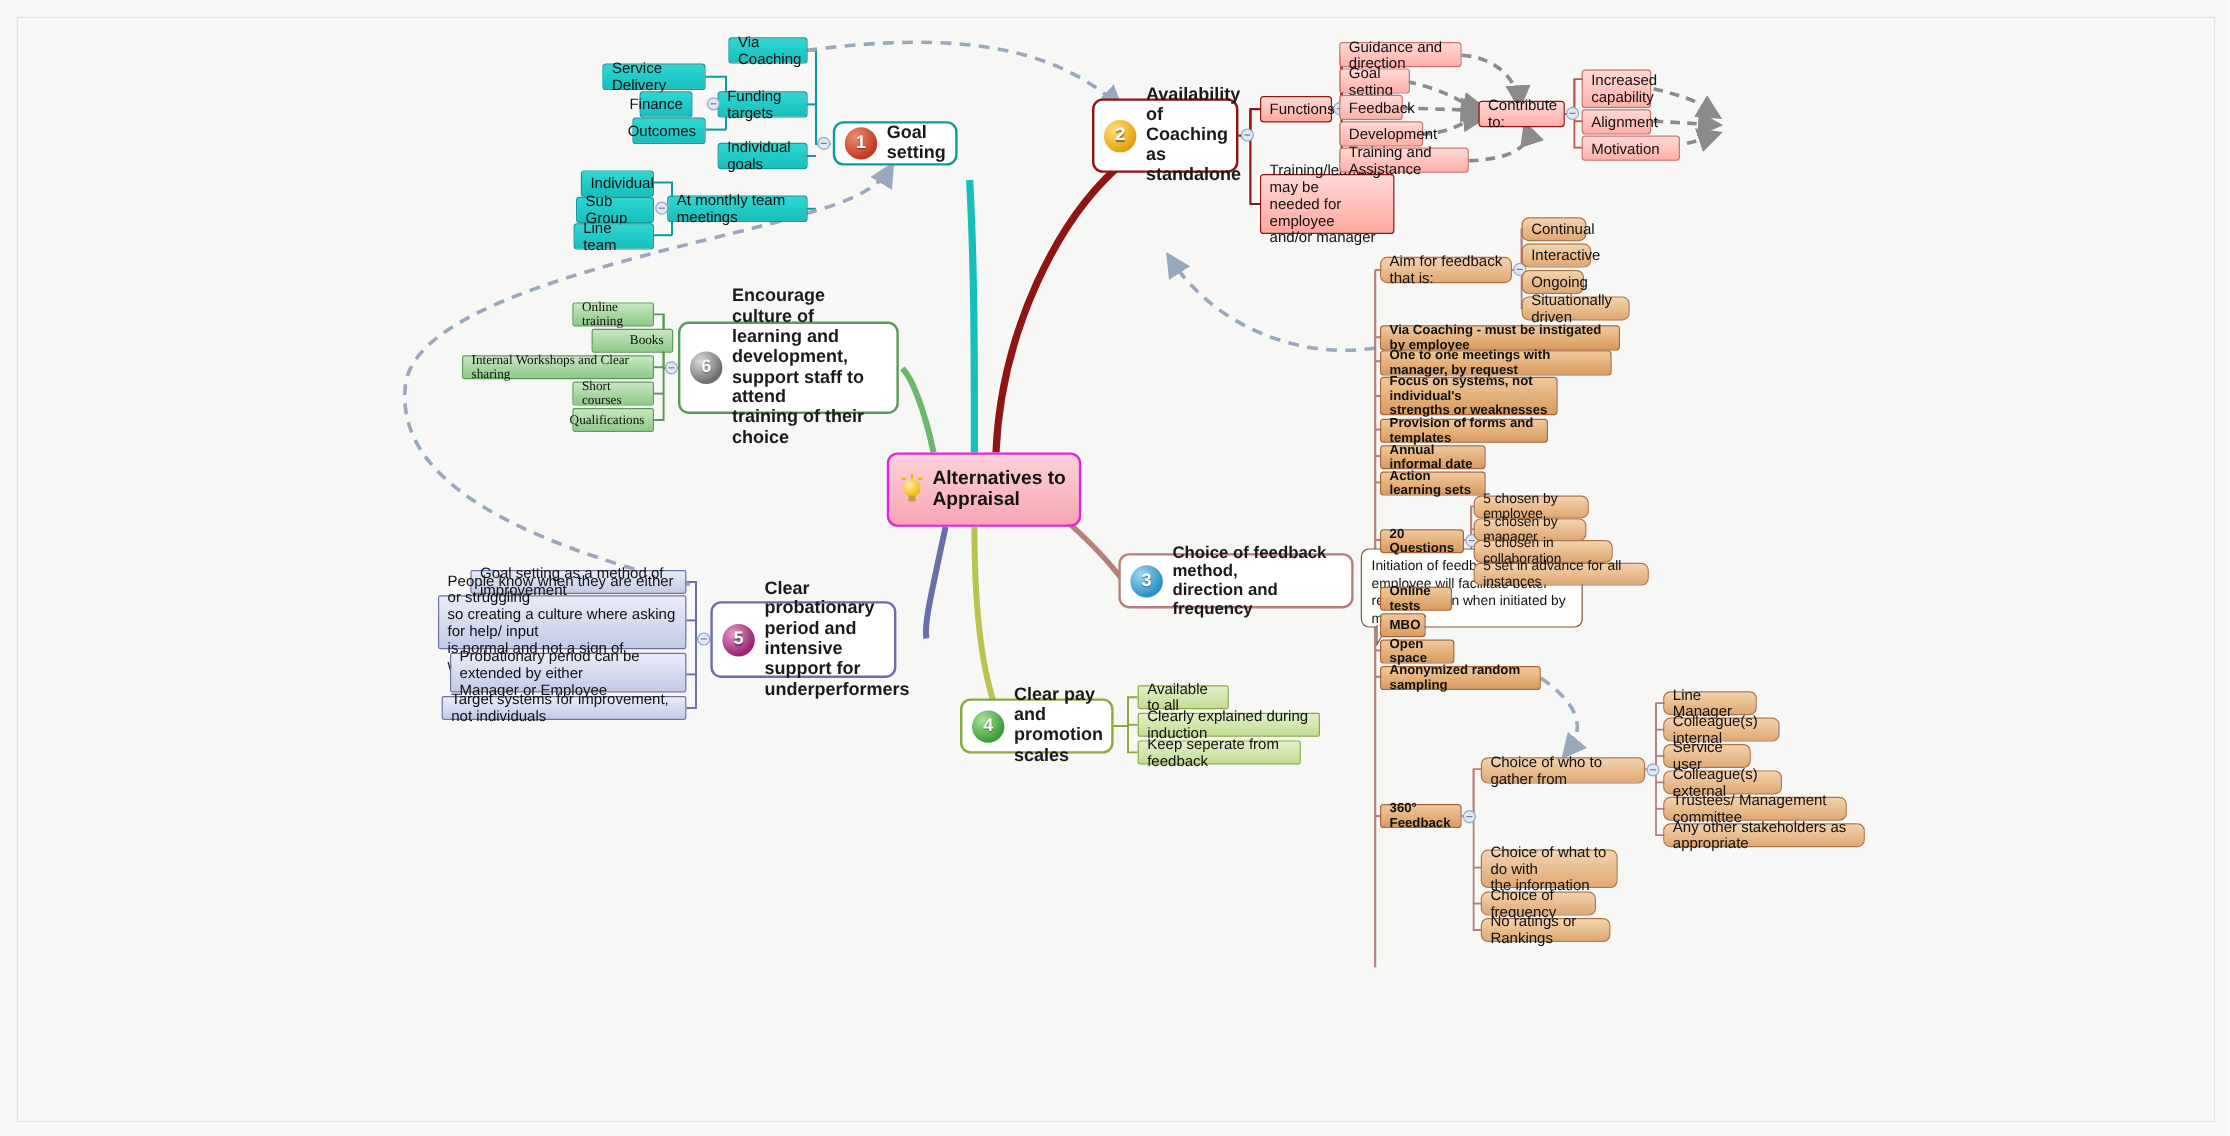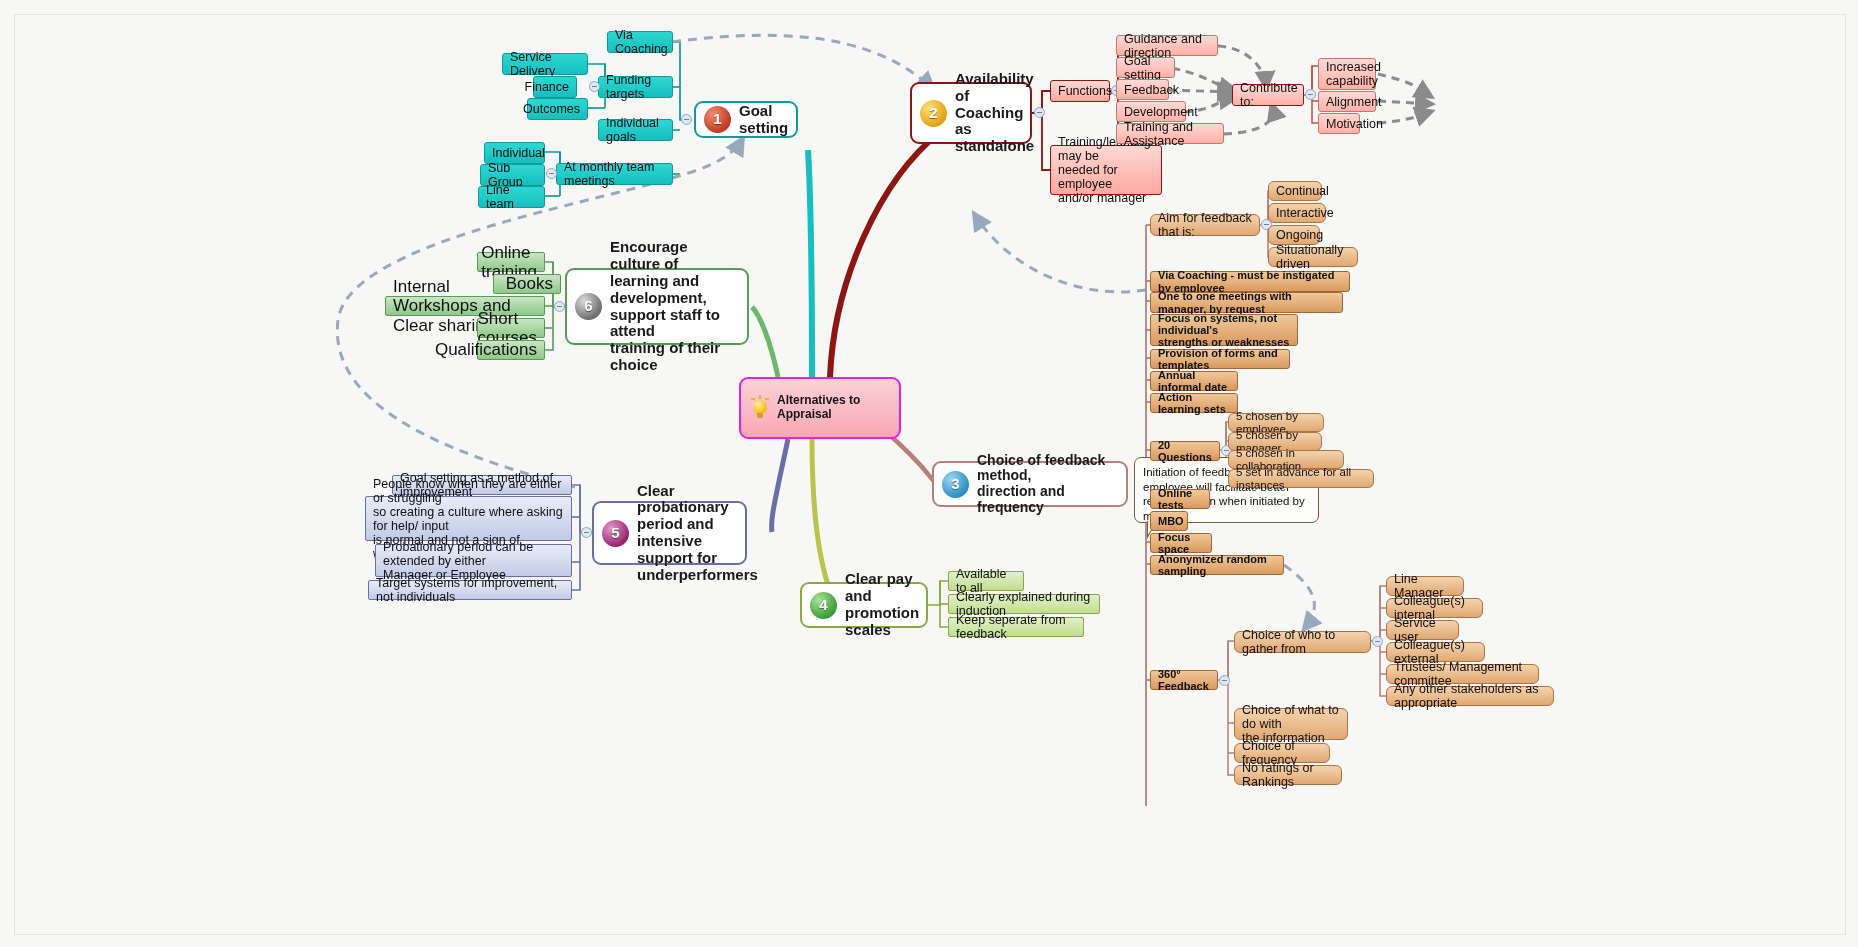--- a/index.html
+++ b/index.html
@@ -13,21 +13,21 @@
   .node span{display:block;}
 
   
   .teal{background:linear-gradient(180deg,#2fd7d3 0%,#16bfbd 100%);
         border:1.6px solid #0e9c9a;border-radius:3px;color:#101010;
         font-size:12.5px;padding:2px 7px;}
   .teal.r{justify-content:flex-end;}
   
   .green{background:linear-gradient(180deg,#c8e6c2 0%,#8fc88a 100%);
         border:1.4px solid #5a9b57;border-radius:2px;color:#101010;
-        font-size:17px;padding:2px 7px;}
+        font-size:11px;padding:2px 7px;font-family:Liberation Serif, serif;}
   .green.r{justify-content:flex-end;}
   
   .blue{background:linear-gradient(180deg,#e9ecf7 0%,#c3cae6 100%);
         border:1.4px solid #6a6fa8;border-radius:2px;color:#101010;
         font-size:12.5px;padding:2px 7px;}
   
   .olive{background:linear-gradient(180deg,#e2f0c9 0%,#c2dd94 100%);
         border:1.4px solid #8aa93f;border-radius:2px;color:#101010;
         font-size:12.5px;padding:2px 7px;}
   
@@ -63,21 +63,21 @@
   .b3{background:radial-gradient(circle at 33% 30%,#9fd8f2,#2a8fc4 70%);}
   .b4{background:radial-gradient(circle at 33% 30%,#a8e39b,#3d9c38 70%);}
   .b5{background:radial-gradient(circle at 33% 30%,#e49ac8,#97266f 70%);}
   .b6{background:radial-gradient(circle at 33% 30%,#dcdcdc,#6e6e6e 70%);}
 
   
   #center{position:absolute;left:739px;top:377px;width:162px;height:62px;
       background:linear-gradient(180deg,#fbd2d7 0%,#f8a6b4 100%);
       border:2.4px solid #e425d6;border-radius:9px;
       display:flex;align-items:center;gap:6px;padding:0 8px;box-sizing:border-box;}
-  #center .title{font-weight:bold;font-size:12px;color:#141414;line-height:1.15;}
+  #center .title{font-weight:bold;font-size:16px;color:#141414;line-height:1.15;}
   .bulb{flex:0 0 auto;width:22px;height:26px;position:relative;}
   .bulb .glass{position:absolute;left:4px;top:5px;width:14px;height:14px;border-radius:50%;
       background:radial-gradient(circle at 35% 30%,#ffef9e,#f2b705 75%);}
   .bulb .base{position:absolute;left:8px;top:18px;width:6px;height:5px;background:#c9a13a;border-radius:1px;}
   .bulb i{position:absolute;background:#f2b705;display:block;}
 
   
   #positive{position:absolute;left:1712px;top:67px;width:96px;height:76px;border-radius:50%;
       background:radial-gradient(circle at 38% 30%,#ffd9d2,#ff9e90 80%);
       border:1.6px solid #c0524a;display:flex;align-items:center;justify-content:center;
@@ -287,21 +287,21 @@
 
   <div class="node pinksoft" style="left:1232px;top:84px;width:72px;height:22px;border:1.6px solid #8d1512">
     <span>Contribute to:</span></div>
   <div class="collapse" style="left:1305px;top:89px"></div>
 
   <div class="node pinksoft" style="left:1318px;top:58px;width:58px;height:32px">
     <span>Increased
 capability</span></div>
   <div class="node pinksoft" style="left:1318px;top:91px;width:58px;height:21px">
     <span>Alignment</span></div>
-  <div class="node pinksoft" style="left:1318px;top:113px;width:42px;height:21px">
+  <div class="node pinksoft" style="left:1318px;top:113px;width:82px;height:21px">
     <span>Motivation</span></div>
 
 
   <div class="node main main-3" style="left:932px;top:461px;width:196px;height:46px;">
     <span class="badge b3">3</span>
     <span style="font-size:14px">Choice of feedback method,
 direction and frequency</span>
   </div>
 
   <div id="callout">
@@ -348,21 +348,21 @@
   <div class="node tan2" style="left:1228px;top:450px;width:116px;height:19px">
     <span style="font-size:11.5px">5 chosen in collaboration</span></div>
   <div class="node tan2" style="left:1228px;top:469px;width:146px;height:19px">
     <span style="font-size:11.5px">5 set in advance for all instances</span></div>
 
   <div class="node tan" style="left:1150px;top:489px;width:60px;height:20px">
     <span>Online tests</span></div>
   <div class="node tan" style="left:1150px;top:511px;width:38px;height:20px">
     <span>MBO</span></div>
   <div class="node tan" style="left:1150px;top:533px;width:62px;height:20px">
-    <span>Focus space</span></div>
+    <span>Open space</span></div>
   <div class="node tan" style="left:1150px;top:555px;width:134px;height:20px">
     <span>Anonymized random sampling</span></div>
 
   <div class="node tan" style="left:1150px;top:670px;width:68px;height:20px">
     <span>360° Feedback</span></div>
   <div class="collapse" style="left:1219px;top:675px"></div>
 
   <div class="node tan2" style="left:1234px;top:631px;width:137px;height:22px">
     <span>Choice of who to gather from</span></div>
   <div class="collapse" style="left:1372px;top:636px"></div>

